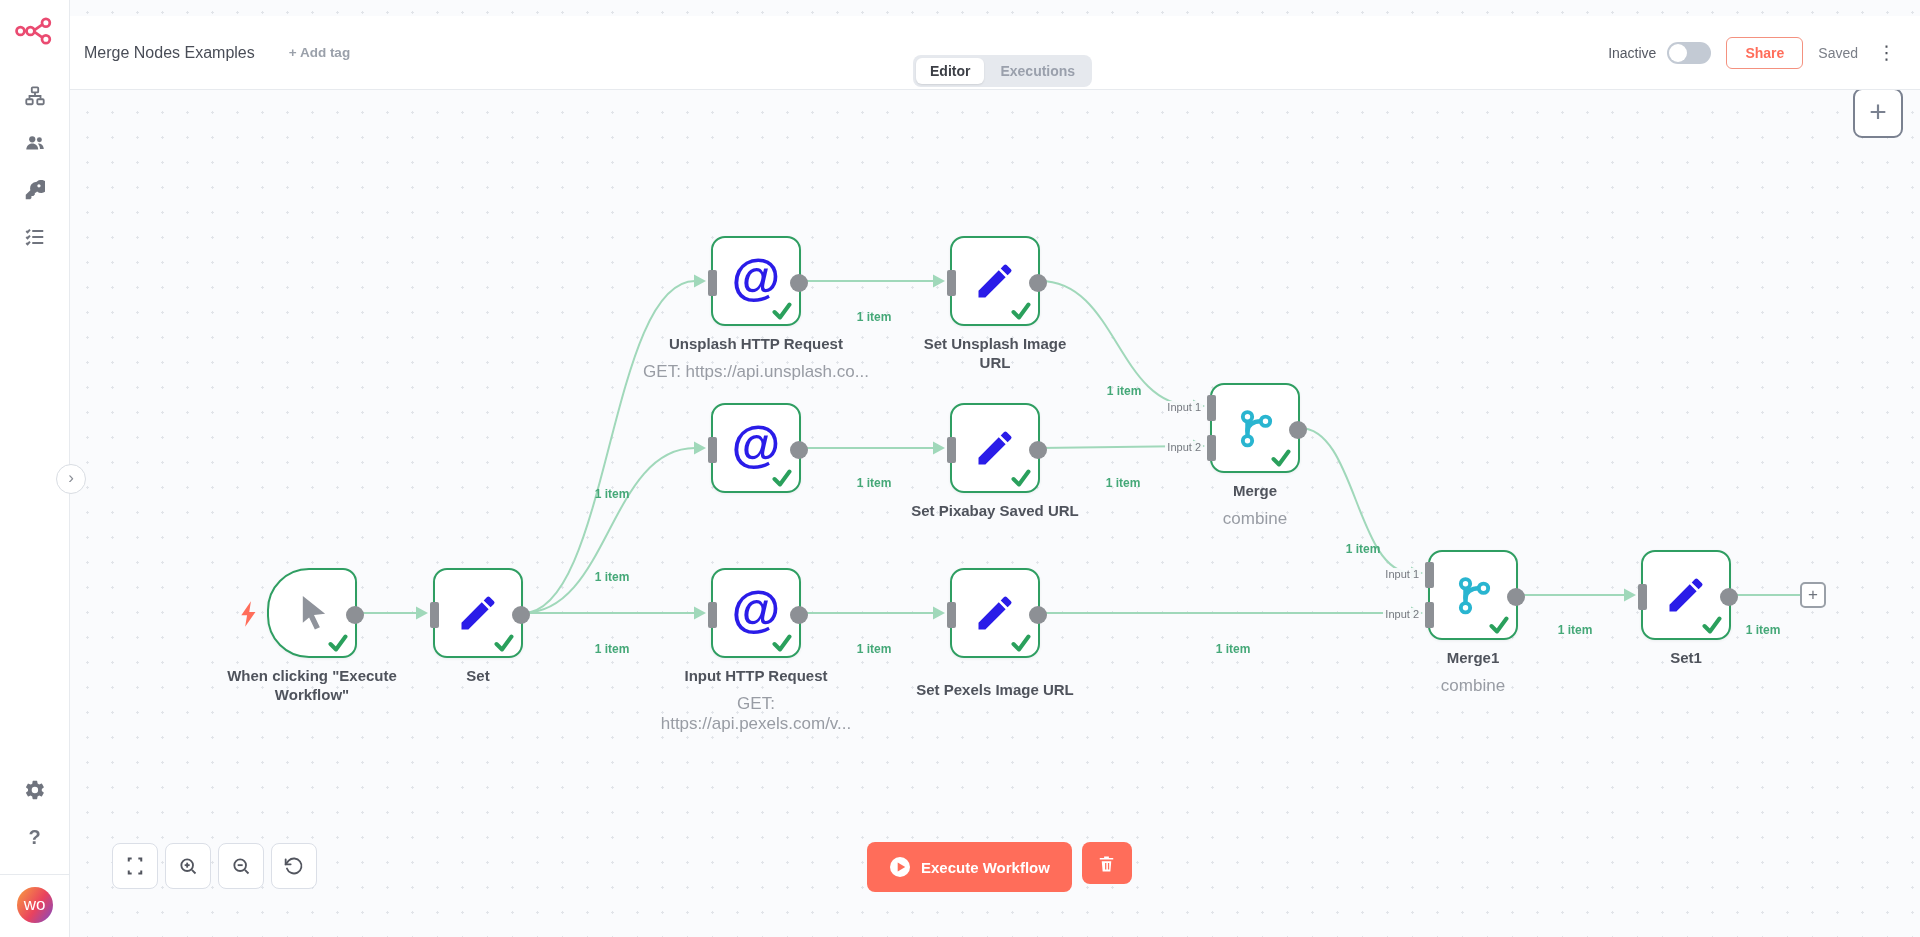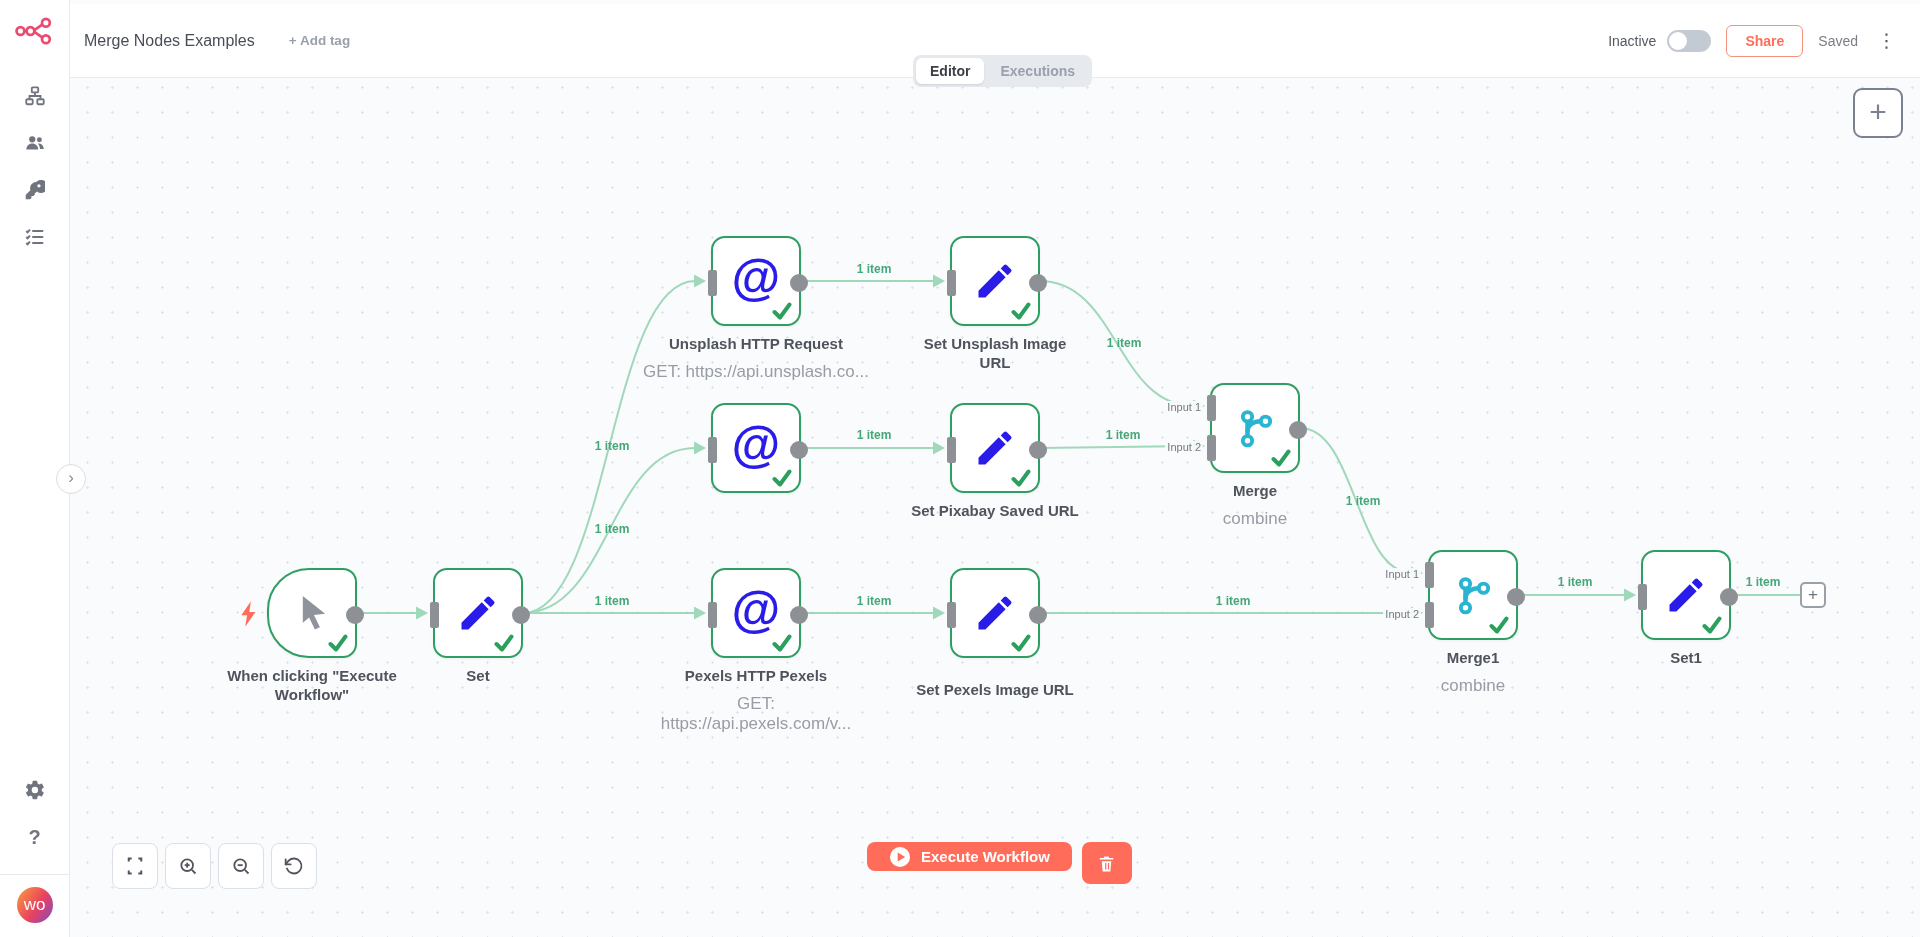--- a/index.html
+++ b/index.html
@@ -10,21 +10,21 @@
     position:absolute; inset:0; z-index:0;
     background-color:#fafbfd;
     background-image:radial-gradient(#e1e4e9 1.3px, transparent 1.4px);
     background-size:25px 25px;
   }
   .conn { fill:none; stroke:var(--connection); stroke-width:2; }
   .conn-arrow { fill:var(--connection); }
   .conn-label {
     position:absolute; transform:translate(-50%,-50%);
     font-size:12px; font-weight:600; color:var(--connection-label);
-    white-space:nowrap; pointer-events:none;
+    white-space:nowrap; pointer-events:none;margin-top:48px;
   }
 
   
   .node {
     position:absolute; width:90px; height:90px; background:#fff;
     border:2px solid var(--node-border); border-radius:14px;
     box-shadow:0 1px 3px rgba(40,60,50,.07);
     display:flex; align-items:center; justify-content:center; cursor:pointer;
   }
   .node.trigger { border-radius:42px 14px 14px 42px; }
@@ -64,21 +64,21 @@
   .side-divider { width:100%; height:1px; background:#e7eaee; margin:10px 0 12px; }
   .avatar {
     width:36px; height:36px; border-radius:50%; margin-bottom:14px; cursor:pointer;
     background:linear-gradient(125deg,#f9a03f 0%,#e9425e 55%,#7d4bc8 100%);
     color:#fff; font-size:17px; font-weight:normal;
     display:flex; align-items:center; justify-content:center;
   }
 
   
   .header {
-    position:absolute; left:70px; right:0; top:4px; height:74px; z-index:20;
+    position:absolute; left:70px; right:0; top:16px; height:74px; z-index:20;
     background:#fff; border-bottom:1px solid #e7eaee;
     display:flex; align-items:center; padding:0 20px 0 14px;
   }
   .wf-title { font-size:16px; color:#494d57; cursor:text; }
   .add-tag { font-size:13.5px; font-weight:600; color:#9aa0aa; margin-left:34px; cursor:pointer; }
   .header-right { margin-left:auto; display:flex; align-items:center; gap:15px; }
   .activation-label { font-size:14px; color:#555963; }
   .toggle { width:44px; height:22px; border-radius:11px; background:#c3cad4; position:relative; cursor:pointer; margin-left:-4px; }
   .toggle .knob { position:absolute; left:2px; top:2px; width:18px; height:18px; border-radius:50%; background:#fff; }
   .share-btn {
@@ -116,21 +116,21 @@
     background:#fff; border:2px solid #9aa0a8; border-radius:5px; cursor:pointer;
     color:#6f747d; font-size:17px; line-height:21px; text-align:center;
   }
   .zoom-controls { position:absolute; left:112px; top:843px; z-index:10; display:flex; gap:7px; }
   .zc-btn {
     width:46px; height:46px; background:#fff; border:1px solid #dbdfe7; border-radius:8px;
     display:flex; align-items:center; justify-content:center; cursor:pointer; color:#52555e;
   }
   .exec-bar { position:absolute; left:867px; top:842px; z-index:10; display:flex; gap:10px; }
   .exec-btn {
-    height:29px; padding:0 22px; border:none; border-radius:8px; background:var(--accent);
+    height:50px; padding:0 22px; border:none; border-radius:8px; background:var(--accent);
     color:#fff; font-size:15px; font-weight:700; font-family:inherit; cursor:pointer;
     display:flex; align-items:center; gap:10px;
   }
   .trash-btn {
     width:50px; height:42px; border:none; border-radius:8px; background:var(--accent);
     cursor:pointer; display:flex; align-items:center; justify-content:center;
   }
 </style>
 </head>
 <body>
@@ -240,21 +240,21 @@
       </div>
       <div class="node" style="left: 711px; top: 568px;">
         <span class="big-at">@</span>
         <svg class="node-check" width="20" height="18" viewBox="0 0 20 18">
           <path d="M2.5 10 L8 15.5 L17.5 2.5" fill="none" stroke="var(--success-check)" stroke-width="4" stroke-linecap="round" stroke-linejoin="round"></path>
         </svg>
         <div class="out-handle"></div>
         <div class="in-handle" style="top: 32px;"></div>
       </div>
       <div class="node-label" style="left: 756px; top: 667px; width: 230px;">
-        <div class="nl-main">Pexels HTTP Pexels</div>
+        <div class="nl-main">Input HTTP Request</div>
         <div class="nl-sub">GET: https://api.pexels.com/v...</div>
       </div>
       <div class="node" style="left: 950px; top: 568px;">
         <svg class="icon-blue" width="44" height="44" viewBox="0 0 24 24" style="color:var(--icon-blue)">
           <path fill="currentColor" d="M3 17.25V21h3.75L17.8 9.94l-3.75-3.75L3 17.25zM20.7 7.04a1 1 0 0 0 0-1.41l-2.34-2.34a1 1 0 0 0-1.41 0l-1.83 1.83 3.75 3.75 1.83-1.83z"></path>
         </svg>
         <svg class="node-check" width="20" height="18" viewBox="0 0 20 18">
           <path d="M2.5 10 L8 15.5 L17.5 2.5" fill="none" stroke="var(--success-check)" stroke-width="4" stroke-linecap="round" stroke-linejoin="round"></path>
         </svg>
         <div class="out-handle"></div>

